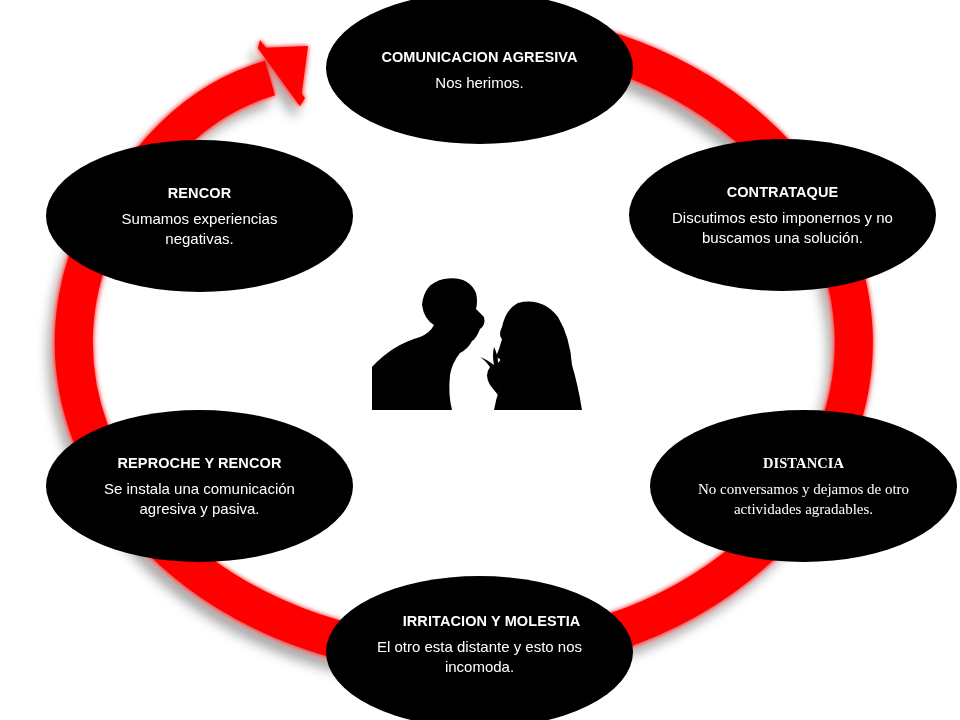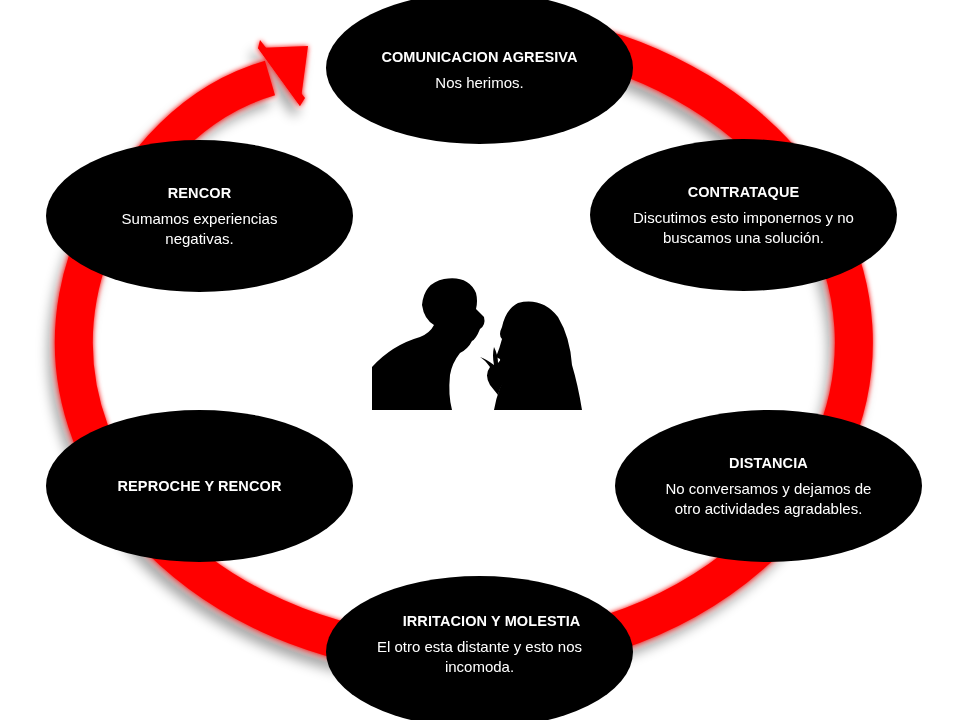--- a/index.html
+++ b/index.html
@@ -6,22 +6,22 @@
   body { width:960px; height:720px; background:#ffffff; position:relative; overflow:hidden;
          font-family:"Liberation Sans", "DejaVu Sans", sans-serif; }
   #ring-svg { position:absolute; left:0; top:0; width:960px; height:720px; }
   .oval { position:absolute; width:307px; height:152px; border-radius:50%; background:#000000;
           color:#ffffff; display:flex; flex-direction:column; align-items:center; justify-content:center;
           text-align:center; box-sizing:border-box; padding:0 30px; }
   .oval .title { font-weight:bold; font-size:14.5px; line-height:19px; letter-spacing:0.1px; }
   .oval .desc { font-size:15px; line-height:20px; margin-top:6px; }
   #node-0 { left:326px; top:-8px; }
   #node-0 .title { margin-top:4px; }
-  #node-1 { left:590px; top:139px; }
-  #node-2 { left:615px; top:410px; }
+  #node-1 { left:629px; top:139px; }
+  #node-2 { left:650px; top:410px;font-family:Liberation Serif, serif; }
   #node-3 { left:326px; top:576px; }
   #node-3 .title { margin-top:-16px;padding-left:24px; }
   #node-4 { left:46px; top:410px; }
   #node-5 { left:46px; top:140px; }
   #center-image { position:absolute; left:372px; top:275px; width:212px; height:135px; }
 </style>
 </head>
 <body>
 
 <svg id="ring-svg" viewBox="0 0 960 720" xmlns="http://www.w3.org/2000/svg">
@@ -73,20 +73,21 @@
   <div class="desc" style="padding:0 14px;">No conversamos y dejamos de otro actividades agradables.</div>
 </div>
 
 <div class="oval" id="node-3">
   <div class="title">IRRITACION Y MOLESTIA</div>
   <div class="desc" style="padding:0 8px;">El otro esta distante y esto nos incomoda.</div>
 </div>
 
 <div class="oval" id="node-4">
   <div class="title">REPROCHE Y RENCOR</div>
+  <div class="desc" style="padding:0 2px;">Se instala una comunicación agresiva y pasiva.</div>
 </div>
 
 <div class="oval" id="node-5">
   <div class="title">RENCOR</div>
   <div class="desc" style="padding:0 10px;">Sumamos experiencias negativas.</div>
 </div>
 
 <svg id="center-image" viewBox="0 0 212 135" xmlns="http://www.w3.org/2000/svg">
 
   <path fill="#000" d="M0 135 L0 92 Q20 70 48 62 Q58 58 62 50 Q52 44 50 30 Q52 8 72 4 Q96 0 104 18 Q106 26 104 34 L112 42 Q114 50 108 54 Q104 64 100 66 Q96 74 88 78 Q80 88 78 100 Q76 120 80 135 Z"></path>

